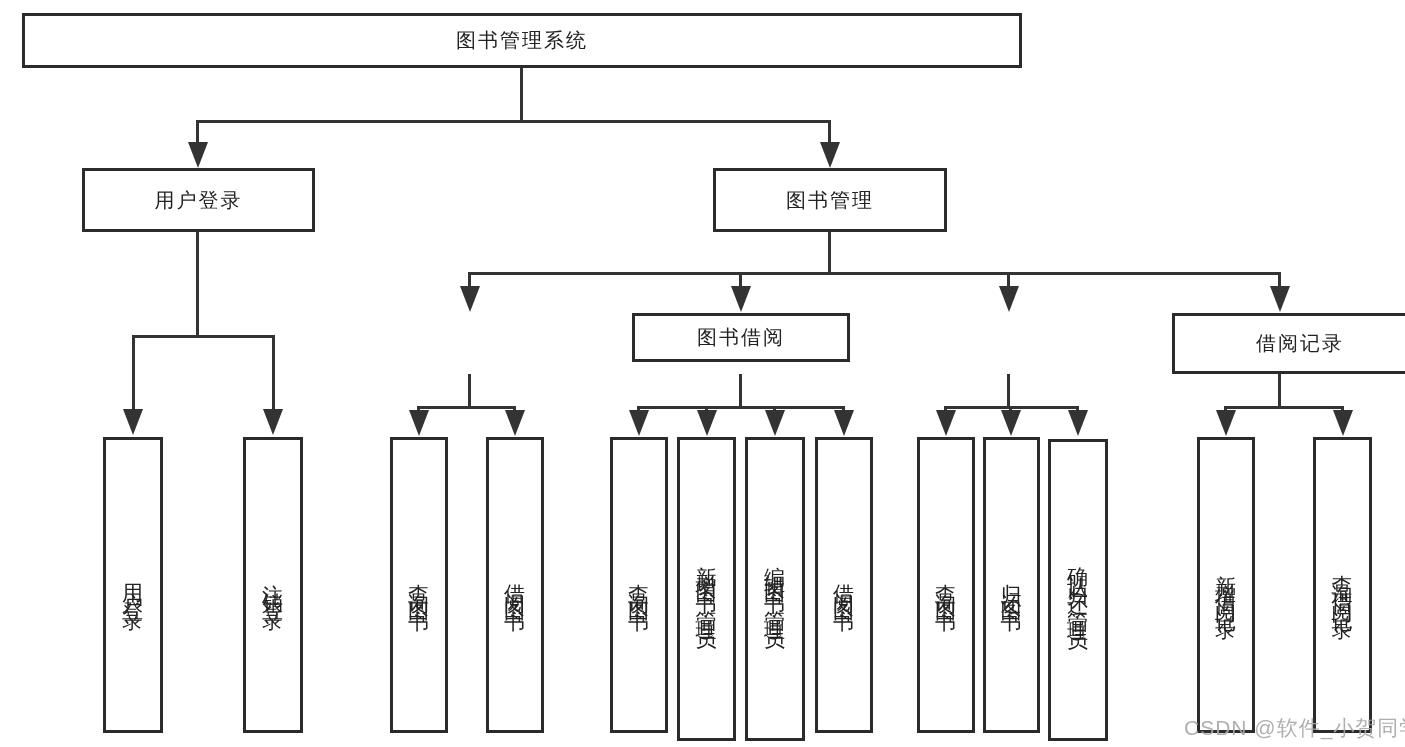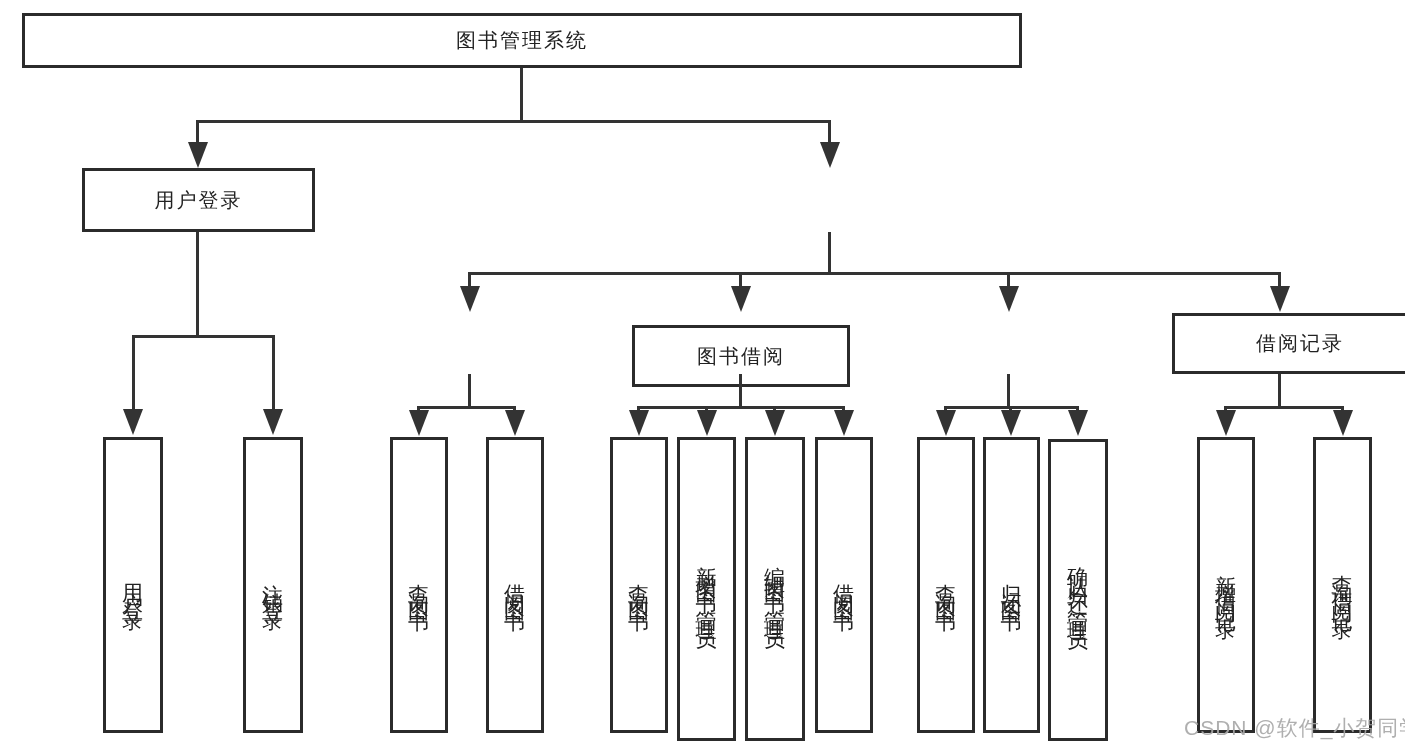--- a/index.html
+++ b/index.html
@@ -24,23 +24,26 @@
 <div id="stage">
 
   <div class="box" style="left:22px;top:13px;width:1000px;height:55px;">
     <span class="lbl">图书管理系统</span>
   </div>
 
   <div class="box" style="left:82px;top:168px;width:233px;height:64px;">
     <span class="lbl">用户登录</span>
   </div>
 
+  <div class="box" style="left:713px;top:168px;width:234px;height:64px;">
+    <span class="lbl">图书管理</span>
+  </div>
 
 
-  <div class="box" style="left:632px;top:325px;width:218px;height:62px;">
+  <div class="box" style="left:632px;top:313px;width:218px;height:49px;">
     <span class="lbl">图书借阅</span>
   </div>
 
 
   <div class="box" style="left:1172px;top:313px;width:256px;height:61px;">
     <span class="lbl">借阅记录</span>
   </div>
 
   <div class="box leaf" style="left:103px;top:437px;width:60px;height:296px;">
     <span class="lbl">用户登录</span>

